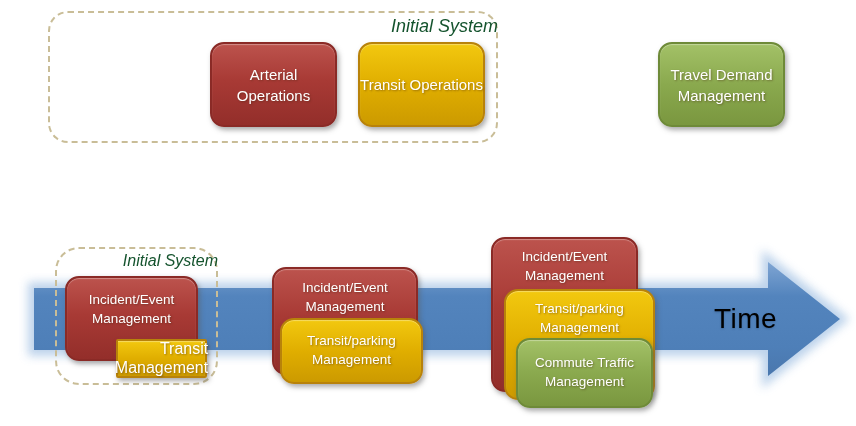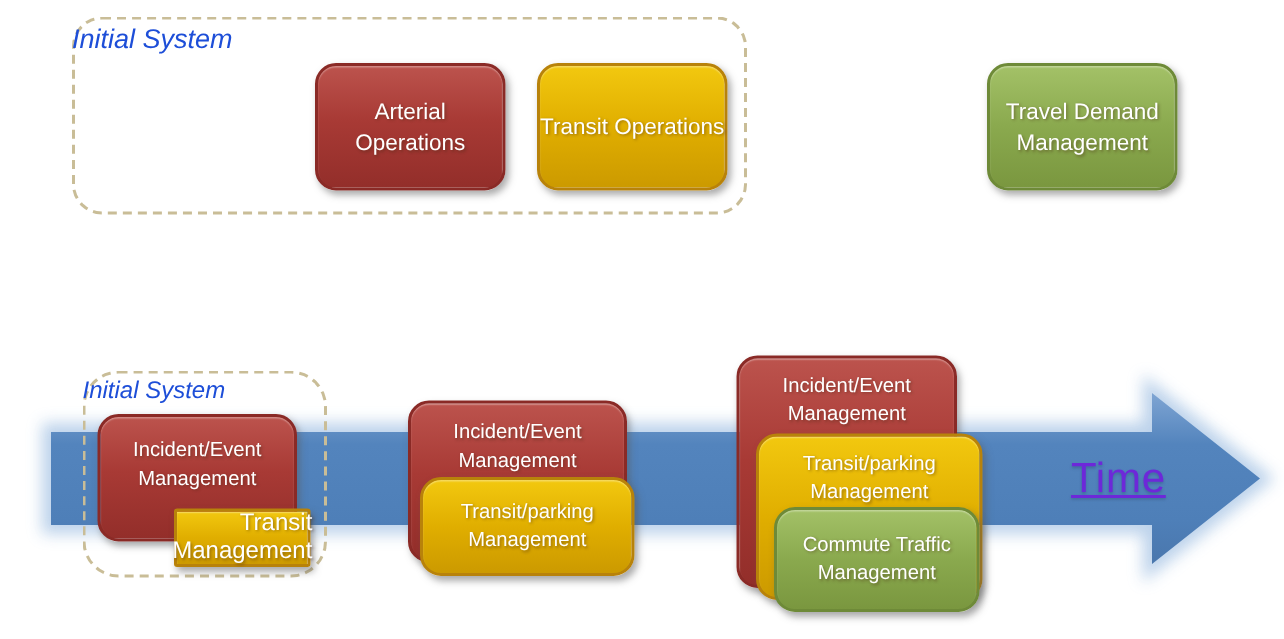--- a/index.html
+++ b/index.html
@@ -6,43 +6,43 @@
   body { background:#ffffff; font-family:"Liberation Sans", sans-serif; }
   .canvas {
     position:relative; width:856px; height:426px; background:#ffffff; overflow:hidden;
   }
   .dashed-frame {
     position:absolute; border:2px dashed #c9bd97; background:transparent; z-index:1;
   }
   .frame-top { left:48px; top:11px; width:450px; height:132px; border-radius:20px; }
   .frame-stage1 { left:55px; top:247px; width:163px; height:138px; border-radius:24px; }
   .sys-label {
-    position:absolute; color:#1d4ed8; font-style:italic; text-align:left; z-index:5;
+    position:absolute; color:#14532d; font-style:italic; text-align:right; z-index:5;
   }
   .sys-label-top { left:48px; top:16px; width:450px; font-size:18px; }
   .sys-label-stage1 { left:55px; top:252px; width:163px; font-size:16px; }
   .box {
     position:absolute; color:#ffffff; display:flex; align-items:center; justify-content:center;
     text-align:center; border-radius:14px; line-height:1.4;
     text-shadow:1px 1px 2px rgba(70,40,20,0.45);
     box-shadow:2px 3px 5px rgba(90,90,90,0.5), inset 0 1px 1px rgba(255,255,255,0.35);
   }
   .box.red   { background:linear-gradient(180deg,#bc534d 0%,#a83a35 45%,#932e2a 100%); border:2px solid #8a2a26; }
   .box.gold  { background:linear-gradient(180deg,#f2c80f 0%,#e0ae00 50%,#cc9a00 100%); border:2px solid #b8820a; }
   .box.green { background:linear-gradient(180deg,#a3c167 0%,#8aa94e 50%,#7a973f 100%); border:2px solid #6e8a38; }
   .box.top-align { align-items:flex-start; }
   
   .tbox { top:42px; width:127px; height:85px; font-size:15px; z-index:2; }
   .tbox1 { left:62px; }  .tbox2 { left:210px; } .tbox3 { left:358px; }
   .tbox4 { left:508px; } .tbox5 { left:658px; }
   
   .arrow-svg { position:absolute; left:0; top:0; z-index:0; }
   .time-label {
-    position:absolute; left:714px; top:303px; width:120px; color:#6d28d9;
-    font-size:28px; letter-spacing:0.5px; z-index:2; text-shadow:0 1px 2px rgba(40,70,110,0.4);text-decoration:underline;
+    position:absolute; left:714px; top:303px; width:120px; color:#000000;
+    font-size:28px; letter-spacing:0.5px; z-index:2; text-shadow:0 1px 2px rgba(40,70,110,0.4);
   }
   
   .s1-red  { left:65px;  top:276px; width:133px; height:85px;  font-size:13.5px; z-index:2; padding-top:13px; }
   .s1-gold { left:116px; top:339px; width:91px;  height:39px;  font-size:16px; line-height:1.18; border-radius:2px; z-index:3;text-align:right; }
   
   .s2-red  { left:272px; top:267px; width:146px; height:108px; font-size:13.5px; z-index:2; padding-top:10px; }
   .s2-gold { left:280px; top:318px; width:143px; height:66px;  font-size:13.5px; z-index:3; }
   
   .s3-red   { left:491px; top:237px; width:147px; height:155px; font-size:13.5px; z-index:2; padding-top:9px; }
   .s3-gold  { left:504px; top:289px; width:151px; height:111px; font-size:13.5px; z-index:3; padding-top:9px; }

